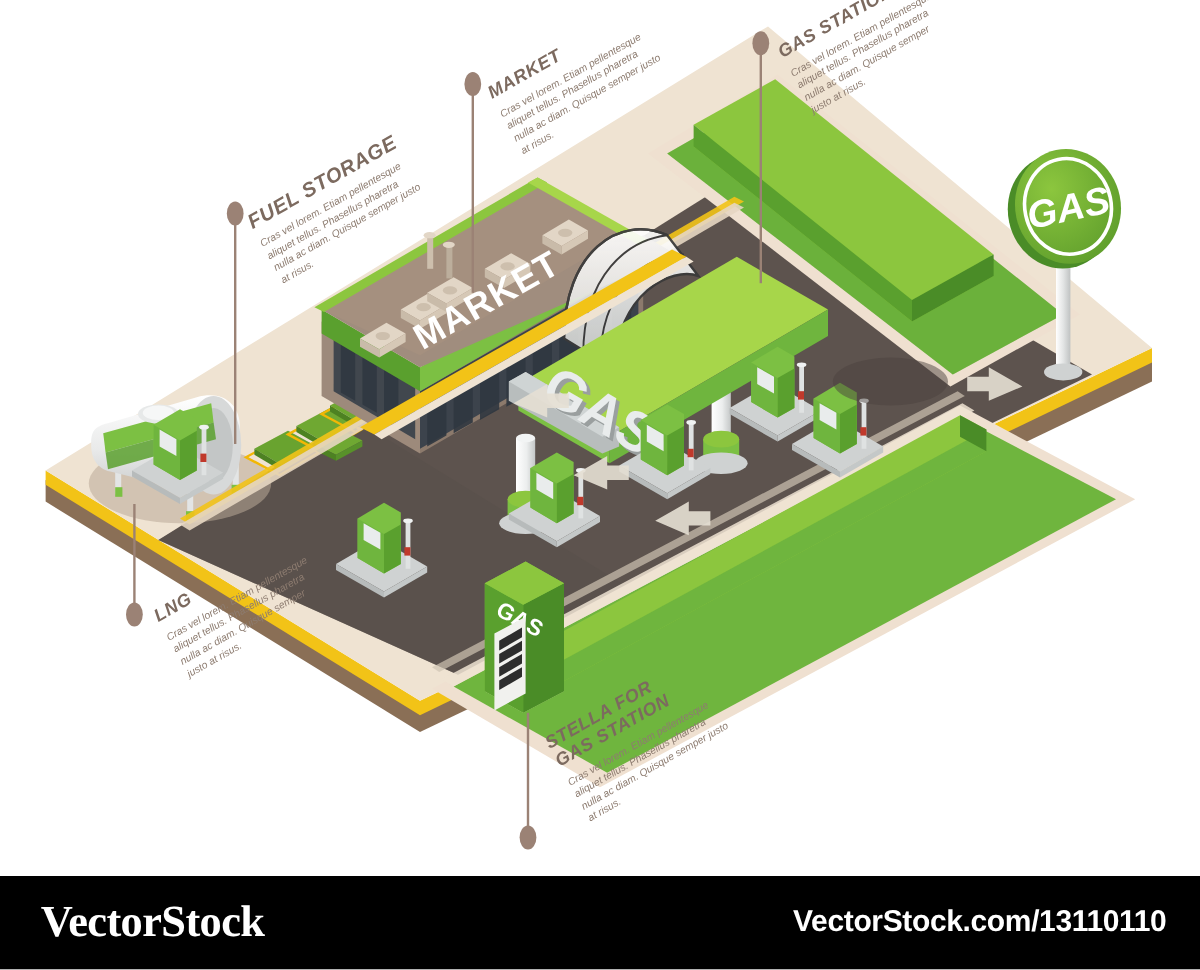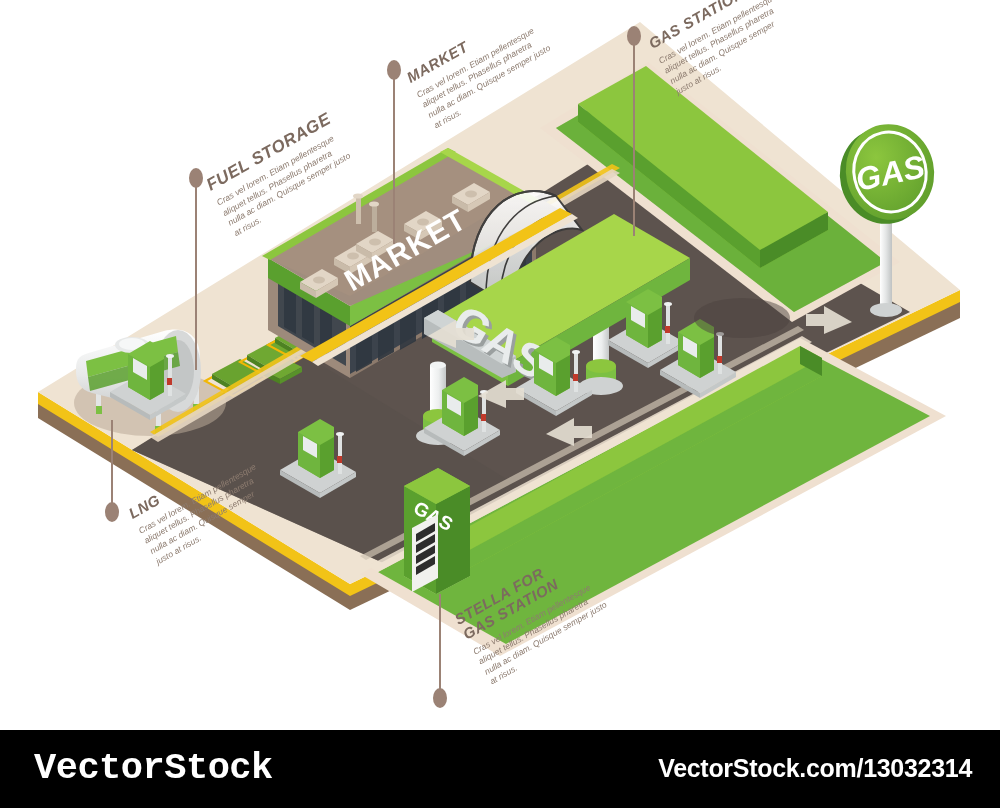--- a/index.html
+++ b/index.html
@@ -21,21 +21,21 @@
     font-style:italic;color:#8d7c70;line-height:1.35;white-space:pre-line;
   }
 
   
   #footer{
     position:absolute;left:0;top:730px;width:1000px;height:78px;background:#000;
   }
   #footer .brand{
     position:absolute;left:34px;top:17px;color:#fff;
     font-size:37px;font-weight:bold;letter-spacing:-0.5px;
-    font-family:Liberation Mono, monospace;
+    font-family:Liberation Serif, serif;
   }
   #footer .url{
     position:absolute;right:28px;top:24px;color:#fff;
     font-size:25px;font-weight:bold;letter-spacing:-0.3px;
     font-family:"Liberation Sans", sans-serif;
   }
 </style>
 </head>
 <body>
 
@@ -467,14 +467,14 @@
     <div class="body" style="font-size:8.6px;margin-top:5px;">Cras vel lorem. Etiam pellentesque
 aliquet tellus. Phasellus pharetra
 nulla ac diam. Quisque semper justo
 at risus.</div>
   </div>
 
 </div>
 
 <div id="footer">
   <div class="brand">VectorStock</div>
-  <div class="url">VectorStock.com/13032314</div>
+  <div class="url">VectorStock.com/13110110</div>
 </div>
 
 </body></html>

